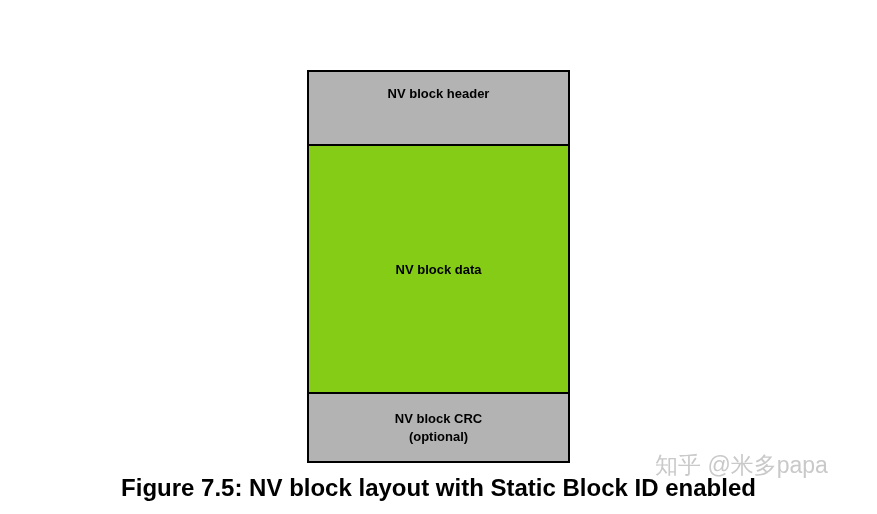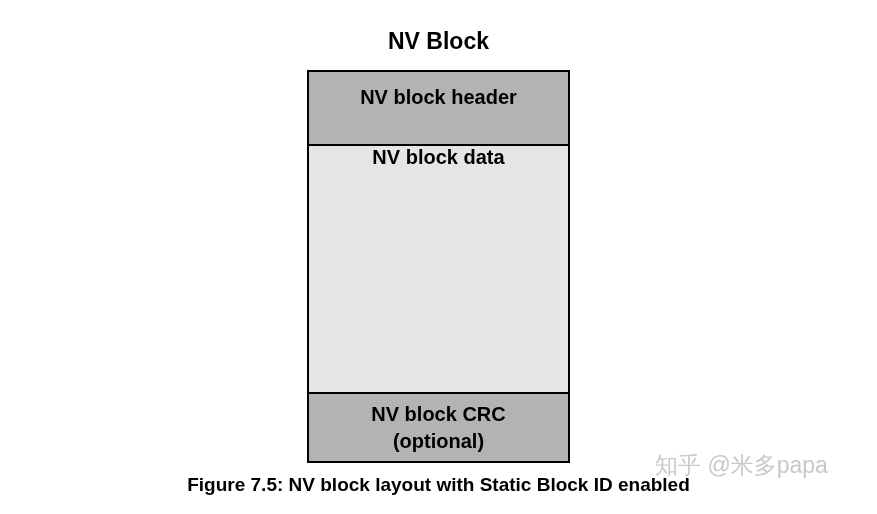--- a/index.html
+++ b/index.html
@@ -35,69 +35,68 @@
     width: 263px;
     height: 393px;
     border: 2px solid #000000;
     display: flex;
     flex-direction: column;
   }
   .block {
     display: flex;
     justify-content: center;
     font-weight: bold;
-    font-size: 20px;
+    font-size: 13px;
     color: #000000;
     text-align: center;
   }
   .block-header {
     height: 74px;
     background: #b3b3b3;
     border-bottom: 2px solid #000000;
     align-items: flex-start;
     padding-top: 14px;
   }
   .block-data {
     flex: 1;
-    background: #e5e5e5;
+    background: #84cc16;
     border-bottom: 2px solid #000000;
-    align-items: flex-start;
+    align-items: center;
   }
   .block-crc {
     height: 67px;
     background: #b3b3b3;
     align-items: center;
   }
   .multiline { white-space: pre-line; line-height: 1.35; }
   .caption {
     position: absolute;
     left: 0px;
     top: 474px;
     width: 877px;
     text-align: center;
-    font-size: 19px;
+    font-size: 24px;
     font-weight: bold;
     color: #000000;
   }
   .watermark {
     position: absolute;
     left: 655px;
     top: 450px;
     font-size: 23px;
     font-weight: normal;
     color: #c9c9c9;
     white-space: nowrap;
   }
 </style>
 </head>
 <body>
 
 <div class="page">
 
-  <div class="fig-title">NV Block</div>
 
   <div class="block-stack">
     <div class="block block-header">
       <span>NV block header</span>
     </div>
     <div class="block block-data">
       <span>NV block data</span>
     </div>
     <div class="block block-crc">
       <span class="multiline">NV block CRC

